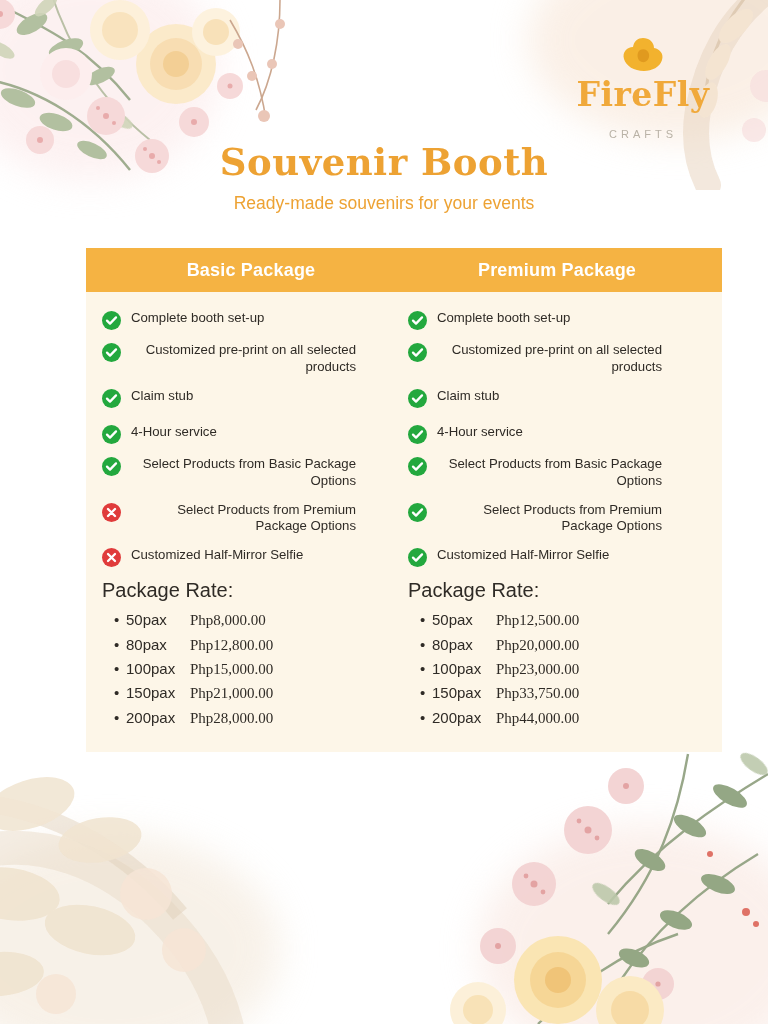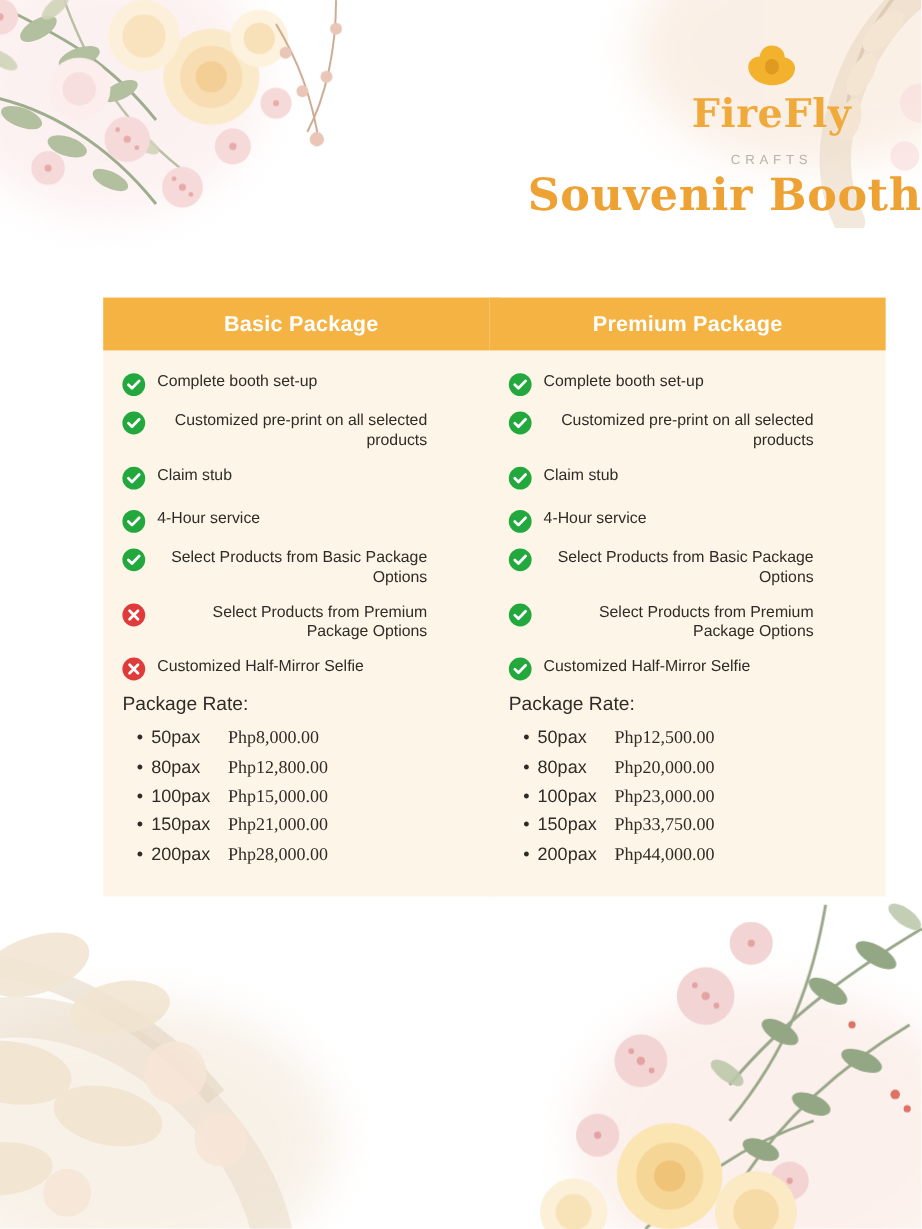--- a/index.html
+++ b/index.html
@@ -65,21 +65,21 @@
     color: #b9b2a6;
     margin-top: 17px;
   }
 
   
   #page-title {
     position: absolute;
     top: 140px;
     left: 0;
     width: 768px;
-    text-align: right;
+    text-align: center;
     font-family: "DejaVu Serif", serif;
     font-weight: bold;
     font-size: 37px;
     color: #eda233;
     letter-spacing: .5px;
   }
   #page-subtitle {
     position: absolute;
     top: 193px;
     left: 0;
@@ -90,21 +90,21 @@
   }
 
   
   .card {
     position: absolute;
     top: 248px;
     width: 330px;
     background: #fdf6e8;
   }
   #card-basic  { left: 86px; }
-  #card-premium { left: 408px; }
+  #card-premium { left: 392px; }
 
   .card-header {
     height: 44px;
     background: #f5b343;
     color: #ffffff;
     display: flex;
     align-items: center;
     justify-content: center;
     font-size: 18px;
     font-weight: 600;
@@ -141,21 +141,21 @@
   .mark svg { position: absolute; top: 0; left: 0; }
 
   .feature-text {
     font-size: 13.2px;
     color: #2f2b26;
     line-height: 1.28;
     max-width: 225px;
   }
 
   .rate-title {
-    font-size: 16px;
+    font-size: 20px;
     color: #2f2b26;
     margin: 10px 0 6px 0;
   }
   ul.rates {
     list-style: none;
     margin: 0;
     padding: 0 0 0 12px;
   }
   ul.rates li {
     font-size: 15px;
@@ -359,20 +359,21 @@
       <svg width="46" height="40" viewBox="0 0 46 40">
         <path d="M23 2 C29 2 34 6 34 12 C40 13 44 18 42 24 C40 31 32 35 24 35 C14 35 6 30 4 23 C2 16 7 11 13 11 C14 5 18 2 23 2 Z" fill="#f2b22e"></path>
         <path d="M20 14 C24 12 28 14 29 18 C30 23 26 27 22 26 C17 25 16 17 20 14 Z" fill="#e09a1f"></path>
       </svg>
     </div>
     <div id="logo-wordmark">FireFly</div>
     <div id="logo-sub">CRAFTS</div>
   </div>
 
   <div id="page-title">Souvenir Booth</div>
+  <div id="page-subtitle">Ready-made souvenirs for your events</div>
 
   <div class="card" id="card-basic">
     <div class="card-header">Basic Package</div>
     <div class="card-body">
       <ul class="features">
         <li>
           <span class="mark yes">
             <svg width="19" height="19" viewBox="0 0 19 19">
                 <path d="M5 9.6 L8 12.6 L14 6.4" stroke="#ffffff" stroke-width="2.3" fill="none" stroke-linecap="round" stroke-linejoin="round"></path>
               </svg>

